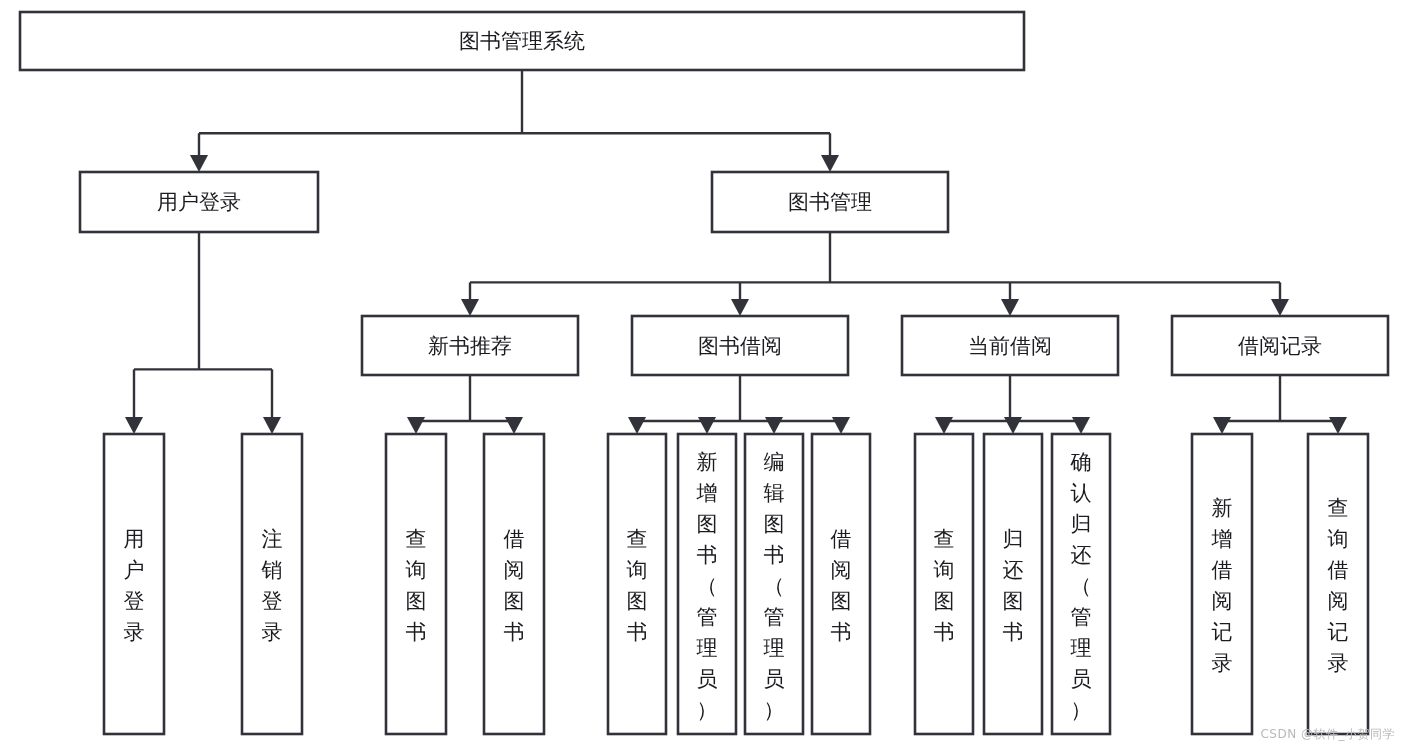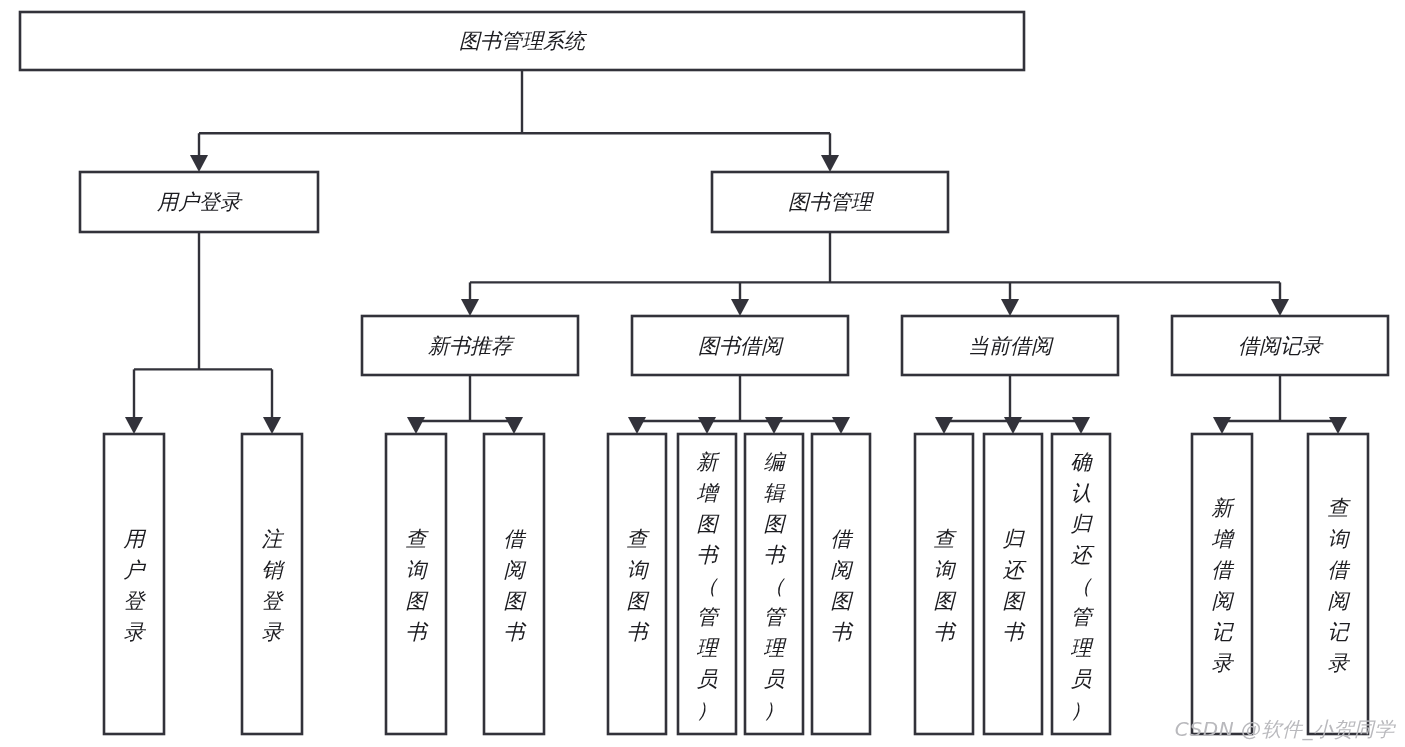--- a/index.html
+++ b/index.html
@@ -11,21 +11,20 @@
     width: 1405px;
     height: 747px;
     font-family: "DejaVu Sans", "Liberation Sans", sans-serif;
     overflow: hidden;
     position: relative;
   }
   #diagram-root {
     position: relative;
     width: 1405px;
     height: 747px;
-    font-style: italic;
   }
   svg#tree-svg {
     position: absolute;
     top: 0;
     left: 0;
     width: 1405px;
     height: 747px;
     display: block;
   }
   .node-box {
@@ -54,21 +53,21 @@
     font-family: "DejaVu Sans", "Liberation Sans", sans-serif;
     font-size: 21px;
     fill: #1c1c20;
     text-anchor: middle;
   }
   .watermark {
     position: absolute;
     right: 10px;
     bottom: 4px;
     font-family: "DejaVu Sans", "Liberation Sans", sans-serif;
-    font-size: 20px;
+    font-size: 12px;
     color: #b9b9bd;
     letter-spacing: 0.5px;
     white-space: nowrap;
     user-select: none;
   }
 </style>
 </head>
 <body>
 
 <div id="diagram-root">

